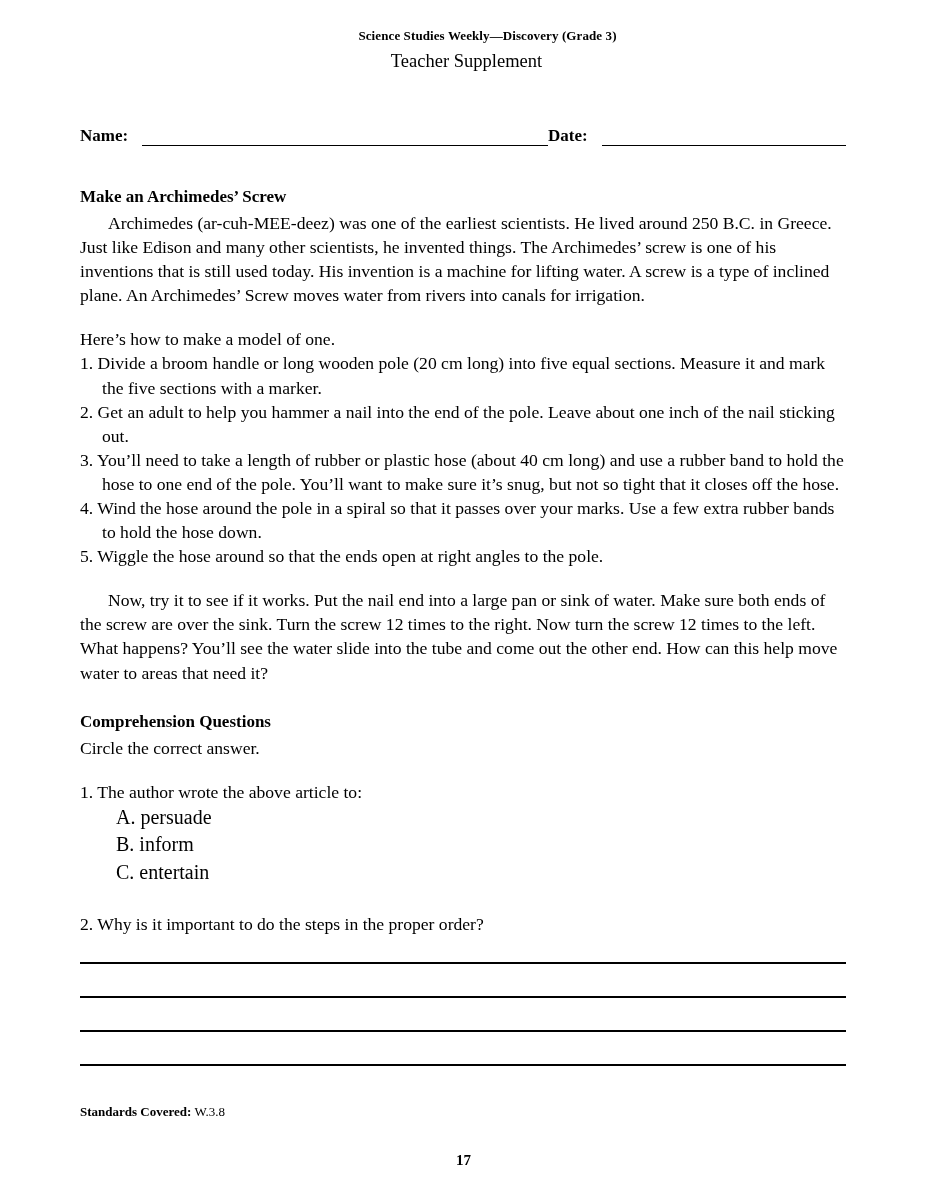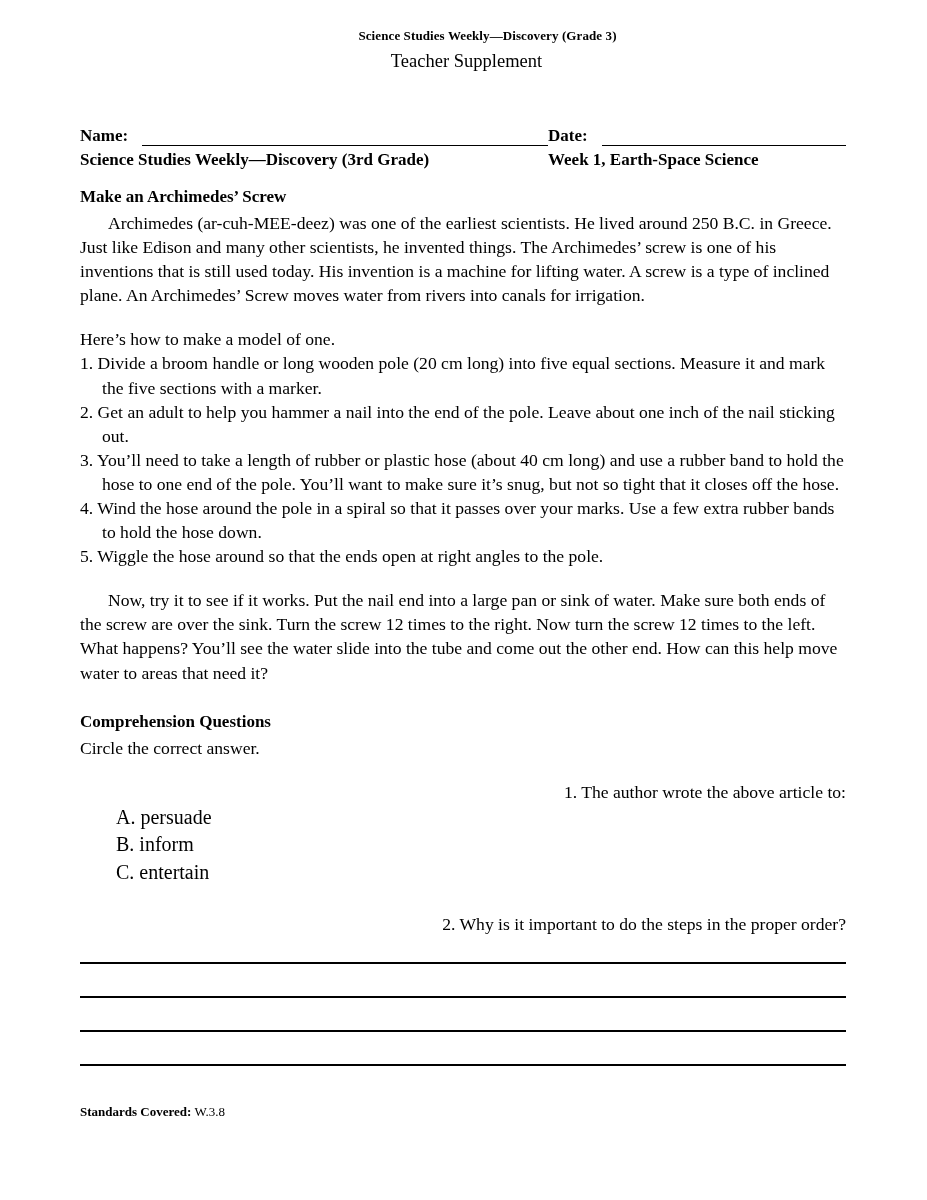--- a/index.html
+++ b/index.html
@@ -137,21 +137,20 @@
   .step-num { }
 
   .qlist {
     list-style: none;
     margin: 0;
     padding: 0;
   }
   .qitem {
     font-size: 17.6px;
     line-height: 1.37;
-    text-align: right;
   }
   .choices {
     list-style: none;
     margin: 0;
     padding: 0 0 0 36px;
   }
   .choices li {
     font-size: 20px;
     line-height: 1.37;
   }
@@ -204,24 +203,20 @@
     <div class="idrow">
       <div class="id-left">
         <span class="id-label">Name:</span>
         <span class="id-rule"></span>
       </div>
       <div class="id-right">
         <span class="id-label">Date:</span>
         <span class="id-rule"></span>
       </div>
     </div>
-    <div class="idrow2">
-      <div class="sub-left">Science Studies Weekly—Discovery (3rd Grade)</div>
-      <div class="sub-right">Week 1, Earth-Space Science</div>
-    </div>
   </div>
 
   <div class="content">
 
     <div class="section-head">Make an Archimedes’ Screw</div>
 
     <p class="body indent">Archimedes (ar-cuh-MEE-deez) was one of the earliest scientists. He lived around 250 B.C. in Greece. Just like Edison and many other scientists, he invented things. The Archimedes’ screw is one of his inventions that is still used today. His invention is a machine for lifting water. A screw is a type of inclined plane. An Archimedes’ Screw moves water from rivers into canals for irrigation.</p>
 
     <div class="gap-md"></div>
 
@@ -266,14 +261,15 @@
     <div class="answer-line"></div>
     <div class="answer-line"></div>
     <div class="answer-line"></div>
   </div>
 
   <div class="standards">
     <b>Standards Covered:</b>
     <span class="val">W.3.8</span>
   </div>
 
+  <div class="page-number">17</div>
 
 </div>
 
 </body></html>

